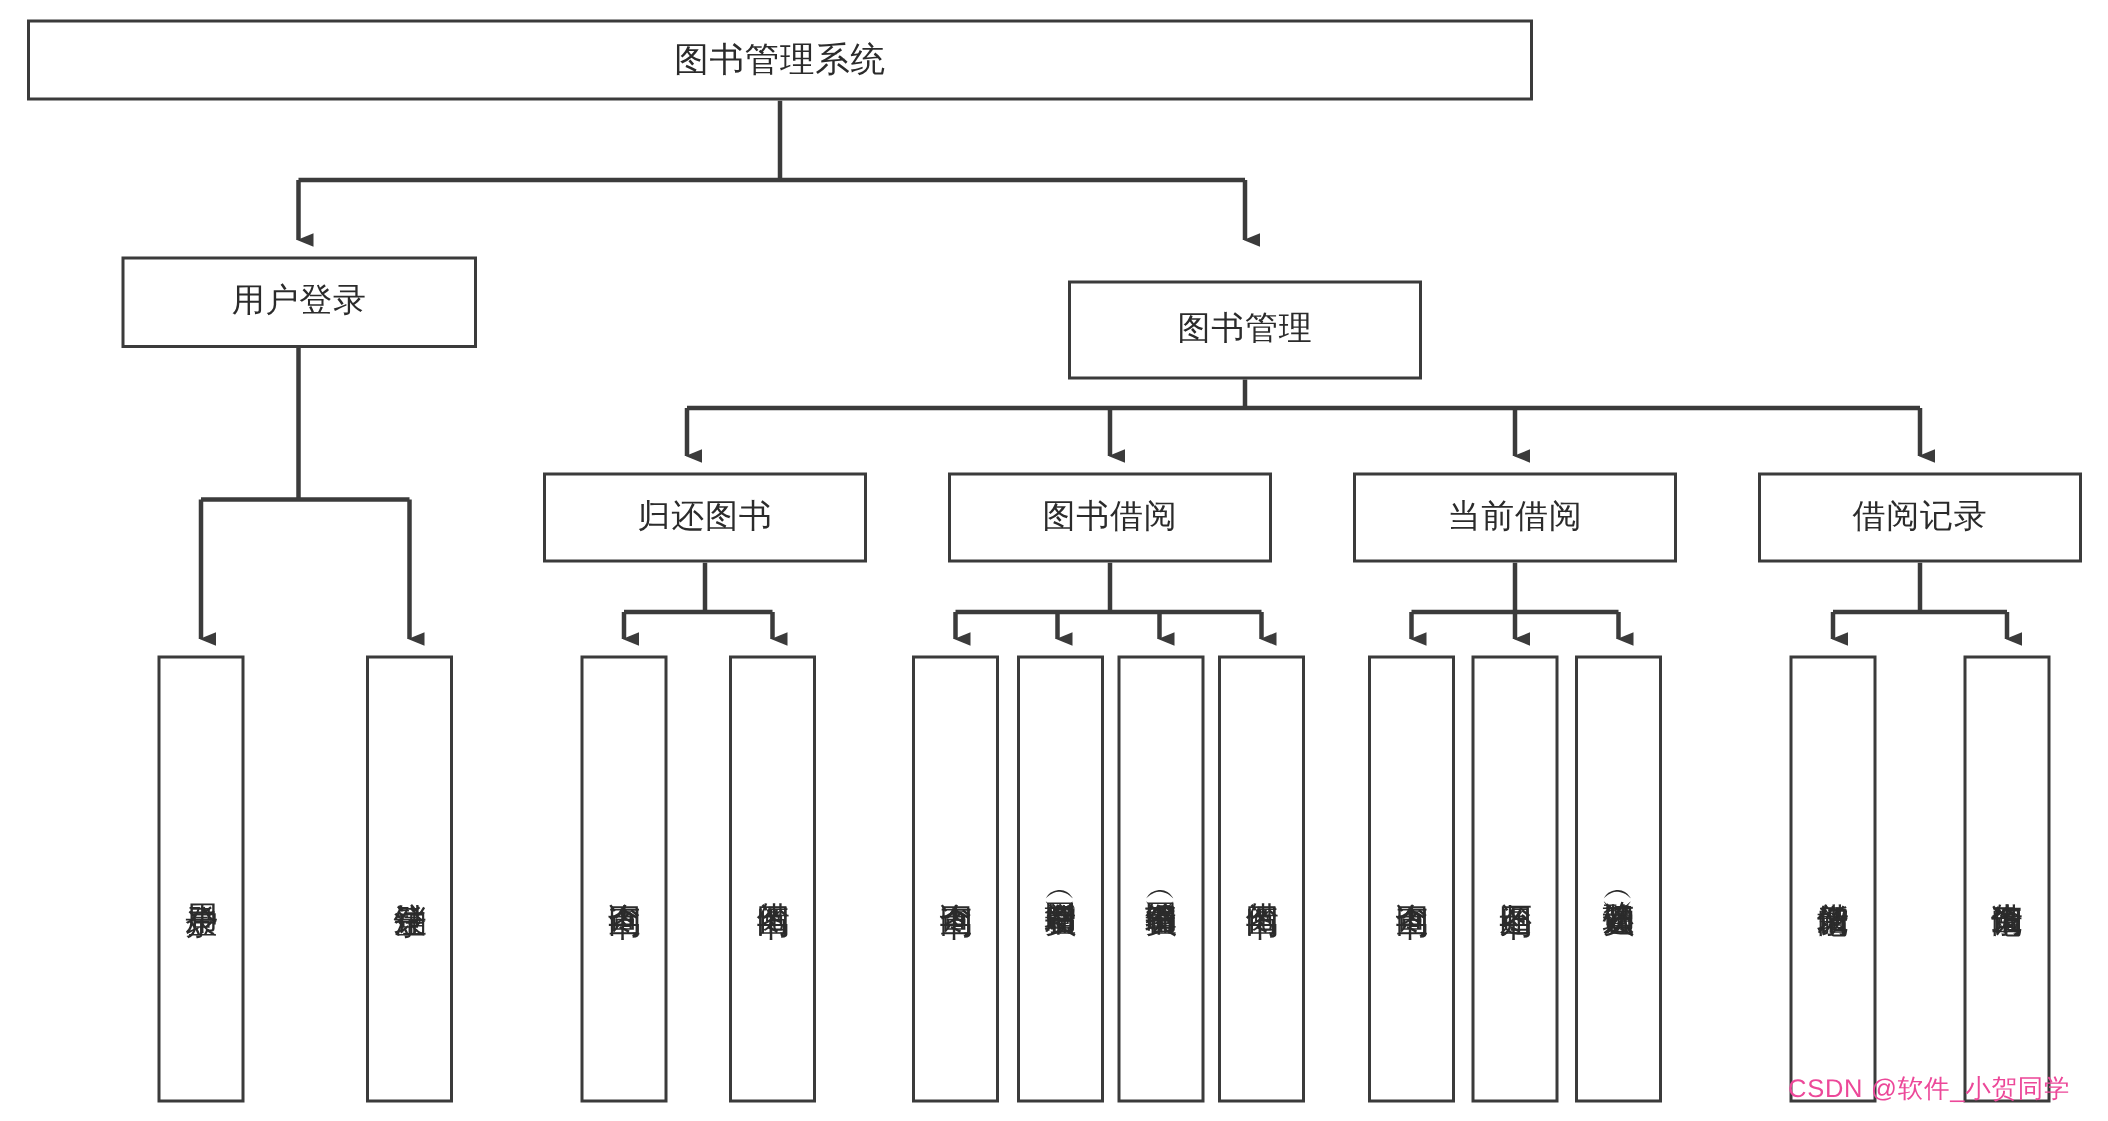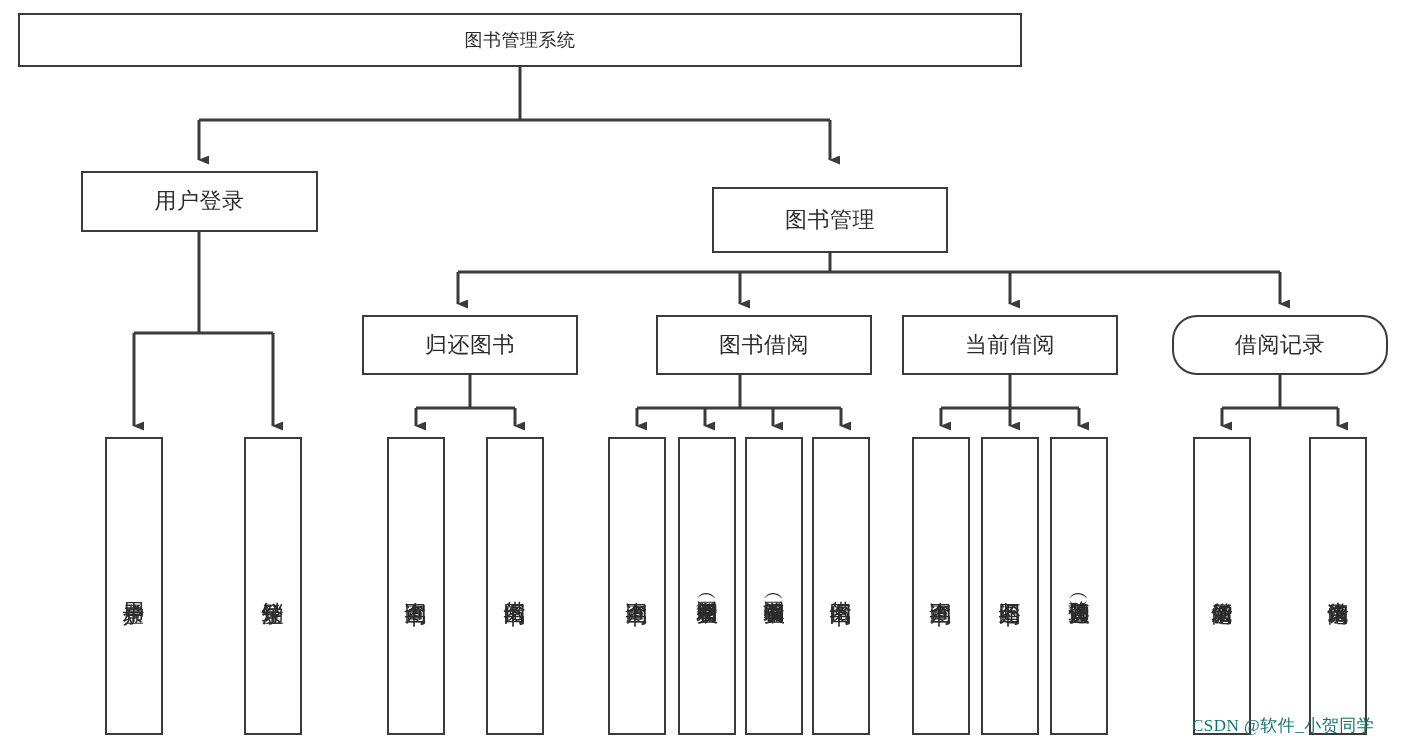--- a/index.html
+++ b/index.html
@@ -40,21 +40,21 @@
   .node-label {
     color: #2b2b2b;
     line-height: 1.22;
     white-space: nowrap;
     letter-spacing: 0.5px;
   }
   .node-box.horizontal .node-label {
     font-size: 22px;
   }
   .node-box.root .node-label {
-    font-size: 18px;
+    font-size: 23px;
   }
   .node-box.vertical {
     align-items: center;
     justify-content: center;
   }
   .node-box.vertical .node-label {
     writing-mode: vertical-rl;
     text-orientation: upright;
     font-size: 22px;
     line-height: 1.05;
@@ -64,24 +64,24 @@
   }
   .node-box.vertical.tall .node-label {
     font-size: 21px;
     letter-spacing: 0.5px;
   }
   .watermark {
     position: absolute;
     left: 1192px;
     top: 714px;
     font-size: 17px;
-    color: #0f766e;
+    color: #ec4899;
     white-space: nowrap;
     letter-spacing: 0.5px;
-    font-family: Liberation Serif, serif;
+    font-family: Liberation Sans, sans-serif;
   }
 </style>
 </head>
 <body>
 
 <div id="diagram-root">
 
   <svg class="diagram-canvas" viewBox="0 0 1405 747">
     <defs>
       <marker id="arrowhead" markerWidth="9" markerHeight="11" refX="4.5" refY="10" orient="auto" markerUnits="userSpaceOnUse">
@@ -151,27 +151,27 @@
   <div class="node-box horizontal" style="left:81px; top:171px; width:237px; height:61px;">
     <span class="node-label">用户登录</span>
   </div>
   <div class="node-box horizontal" style="left:712px; top:159px; width:236px; height:66px;margin-top:28px;">
     <span class="node-label">图书管理</span>
   </div>
 
   <div class="node-box horizontal" style="left:362px; top:315px; width:216px; height:60px;">
     <span class="node-label">归还图书</span>
   </div>
-  <div class="node-box horizontal" style="left:632px; top:315px; width:216px; height:60px;margin-left:24px;">
+  <div class="node-box horizontal" style="left:632px; top:315px; width:216px; height:60px;">
     <span class="node-label">图书借阅</span>
   </div>
   <div class="node-box horizontal" style="left:902px; top:315px; width:216px; height:60px;justify-content:center;">
     <span class="node-label">当前借阅</span>
   </div>
-  <div class="node-box horizontal" style="left:1172px; top:315px; width:216px; height:60px;border-radius:25px;">
+  <div class="node-box horizontal" style="left:1172px; top:315px; width:216px; height:60px;">
     <span class="node-label">借阅记录</span>
   </div>
 
   <div class="node-box vertical" style="left:105px; top:437px; width:58px; height:298px;">
     <span class="node-label">用户登录</span>
   </div>
   <div class="node-box vertical" style="left:244px; top:437px; width:58px; height:298px;">
     <span class="node-label">注销登录</span>
   </div>
 

